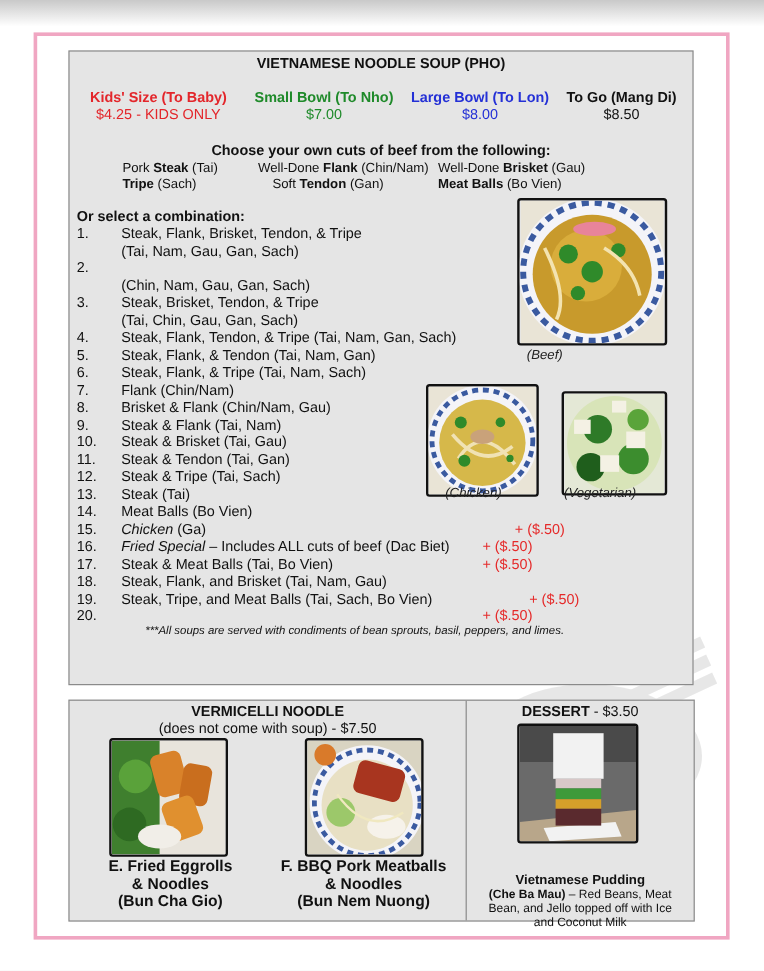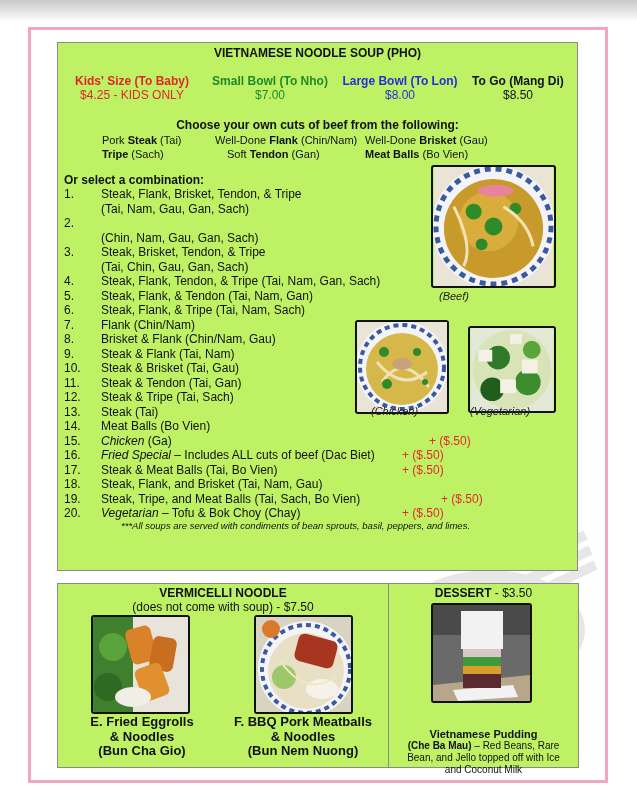--- a/index.html
+++ b/index.html
@@ -12,21 +12,21 @@
     .top-shade {
       position: absolute; left: 0; top: 0; width: 637px; height: 22px;
       background: linear-gradient(#c9c9c9, #ffffff);
     }
     .page-frame {
       position: absolute; left: 28px; top: 27px; width: 574px; height: 750px;
       border: 3px solid #f0a6c2;
       background: #fff;
     }
     .box {
-      position: absolute; border: 1px solid #8a8a8a; background: #bef264;
+      position: absolute; border: 1px solid #8a8a8a; background: #e5e5e5;
     }
     .pho-box { left: 57px; top: 42px; width: 519px; height: 527px; }
     .bottom-box { left: 57px; top: 583px; width: 520px; height: 183px; }
     .divider { position: absolute; left: 330px; top: 0; width: 1px; height: 100%; background: #8a8a8a; }
     .title { position: absolute; left: 0; width: 100%; top: 3px; font-size: 12px; font-weight: bold; text-align: center; }
 
     .sizes { position: absolute; top: 31px; left: 0; width: 100%; height: 30px; }
     .size { position: absolute; text-align: center; font-size: 12px; line-height: 14px; }
     .size .label { font-weight: bold; white-space: nowrap; }
     .size .price { white-space: nowrap; }
@@ -185,21 +185,20 @@
         <span class="num">18.</span>
         <span class="txt">Steak, Flank, and Brisket (Tai, Nam, Gau)</span>
       </div>
     <div class="combo-row">
         <span class="num">19.</span>
         <span class="txt">Steak, Tripe, and Meat Balls (Tai, Sach, Bo Vien)</span>
         <span class="extra" style="left:377px;">+ ($.50)</span>
       </div>
     <div class="combo-row">
         <span class="num">20.</span>
-        <span class="txt"><i>Vegetarian</i><span> – Tofu &amp; Bok Choy (Chay)</span></span>
         <span class="extra" style="left:338px;">+ ($.50)</span>
       </div>
   </div>
 
   <div class="note">***All soups are served with condiments of bean sprouts, basil, peppers, and limes.</div>
 
   <div class="photo" style="left:373px;top:122px;width:121px;height:119px;">
     <svg class="bowl" viewBox="0 0 120 120">
       <rect width="120" height="120" fill="#e9e4d6"></rect>
       <circle cx="60" cy="60" r="62" fill="#f4f4f8"></circle>
@@ -304,17 +303,17 @@
       <polygon points="20,85 80,80 85,92 25,96" fill="#f2f2f2"></polygon>
       <rect x="28" y="6" width="42" height="38" fill="#f2f2f2"></rect>
       <rect x="30" y="44" width="38" height="8" fill="#d8c8c8"></rect>
       <rect x="30" y="52" width="38" height="9" fill="#3e9a3a"></rect>
       <rect x="30" y="61" width="38" height="8" fill="#d6a02a"></rect>
       <rect x="30" y="69" width="38" height="14" fill="#5a2a2e"></rect>
     </svg>
   </div>
   <div class="dessert-desc" style="left:331px;width:189px;top:117px;">
     <div style="font-weight:bold;font-size:11px;margin-top:27px;">Vietnamese Pudding</div>
-    <div><b>(Che Ba Mau)</b><span> – Red Beans, Rare</span></div>
+    <div><b>(Che Ba Mau)</b><span> – Red Beans, Meat</span></div>
     <div>Bean, and Jello topped off with Ice</div>
     <div>and Coconut Milk</div>
   </div>
 </div>
 
 </body></html>

